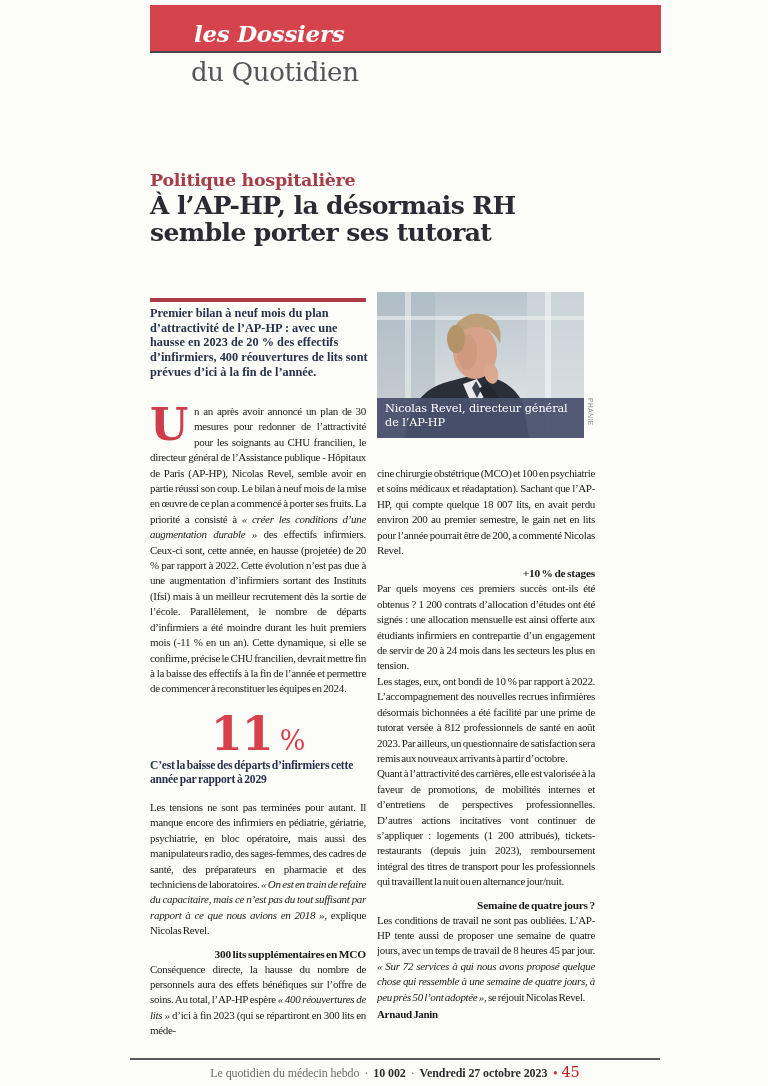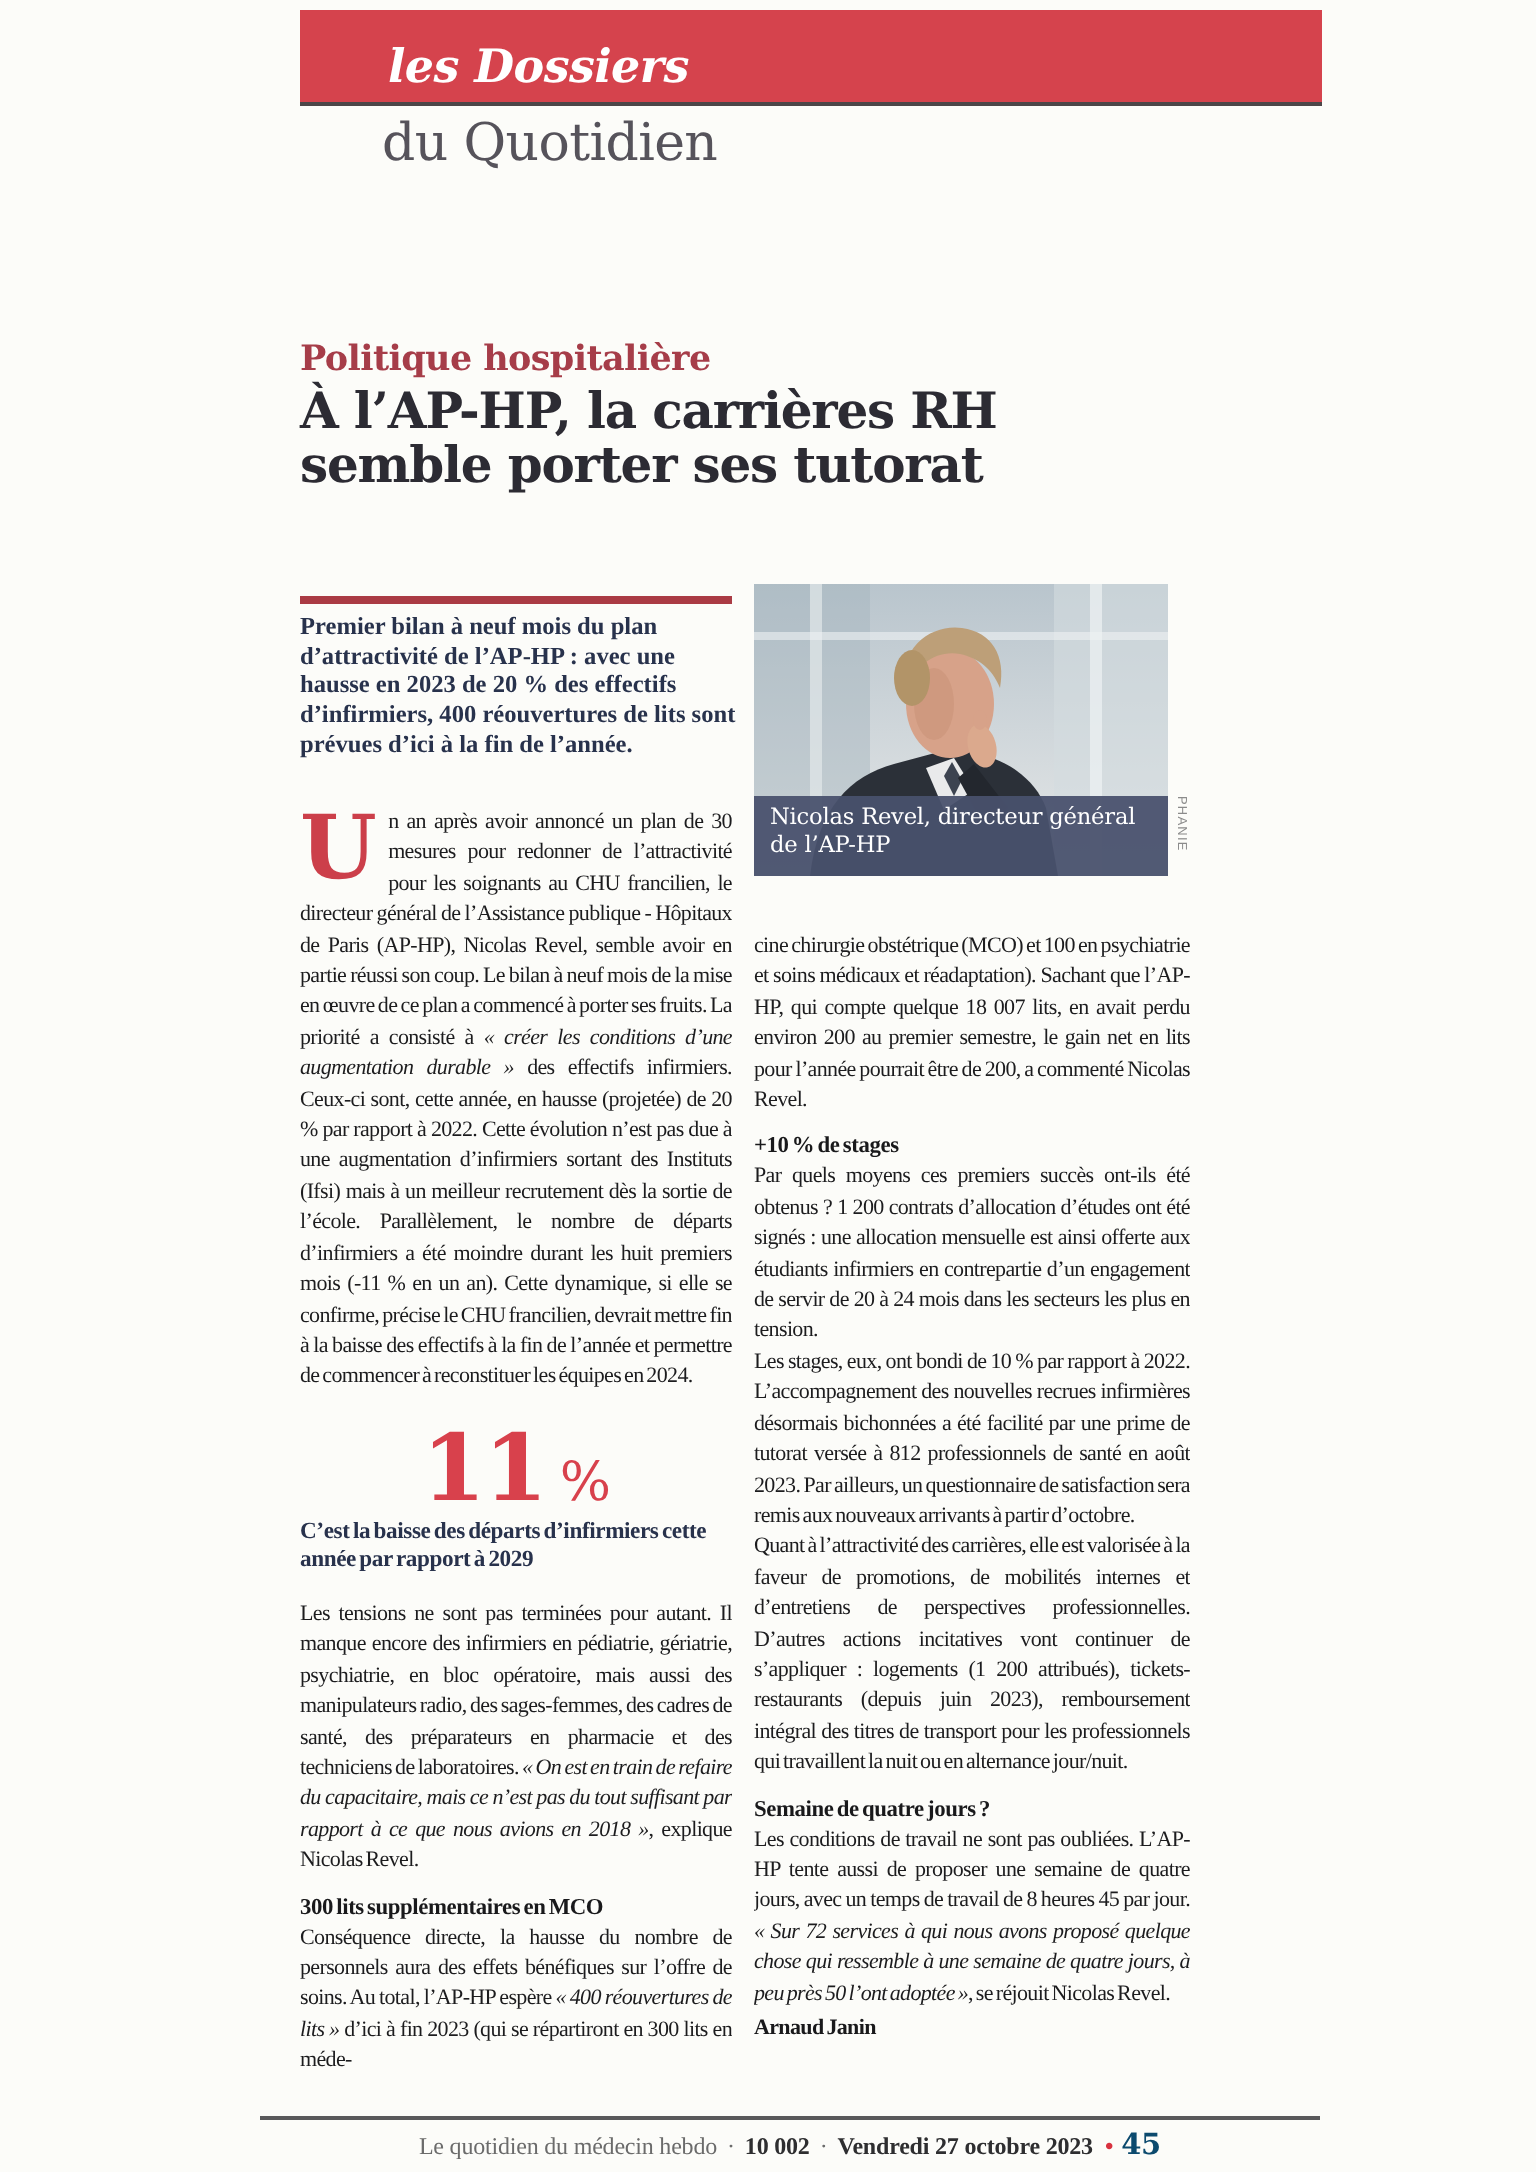--- a/index.html
+++ b/index.html
@@ -73,21 +73,21 @@
   .body-p{margin:0;}
   .body-p em{font-style:italic;}
   .dropcap{
     float:left;
     font-family:"DejaVu Serif",serif;font-weight:bold;
     font-size:44px;line-height:.8;color:#cc3f4a;
     margin:3px 6px 0 0;
   }
   .subhead{
     margin:8px 0 1px;font-size:11.4px;line-height:14px;
-    font-weight:bold;color:#19191b;letter-spacing:-.2px;text-align:left;
+    font-weight:bold;color:#19191b;letter-spacing:-.2px;text-align:right;
   }
   .byline{margin:2px 0 0;font-weight:bold;color:#19191b;text-align:left;}
   
   .stat{margin:14px 0 12px;}
   .stat-line{text-align:center;margin-bottom:2px;}
   .stat-value{
     font-family:"DejaVu Serif",serif;font-weight:bold;font-size:46px;
     line-height:1;color:#d8414c;letter-spacing:-1px;
   }
   .stat-unit{
@@ -104,36 +104,36 @@
     background:#59595b;
   }
   .footer{
     position:absolute;left:130px;top:1064px;width:530px;
     text-align:center;font-size:12px;color:#6b6b6b;letter-spacing:-.1px;
   }
   .footer .sep{margin:0 5px;color:#6b6b6b;}
   .footer .strong{font-weight:bold;color:#2e2e30;}
   .footer .page-bullet{color:#d8323f;font-weight:bold;margin:0 4px 0 6px;}
   .footer .page-num{
-    font-family:"DejaVu Serif",serif;font-weight:bold;font-size:14.5px;
-    color:#0c4a6e;
+    font-family:"DejaVu Serif",serif;font-weight:normal;font-size:14.5px;
+    color:#b91c1c;
   }
 </style>
 </head>
 <body>
 
 <div class="page">
 
   <div class="banner">
     <span class="banner-text">les Dossiers</span>
   </div>
   <div class="masthead-sub">du Quotidien</div>
 
   <div class="kicker">Politique hospitalière</div>
-  <h1 class="headline"><span>À l’AP-HP, la carrières RH</span><br><span>semble porter ses tutorat</span></h1>
+  <h1 class="headline"><span>À l’AP-HP, la désormais RH</span><br><span>semble porter ses tutorat</span></h1>
 
   <div class="standfirst-rule"></div>
   <p class="standfirst">Premier bilan à neuf mois du plan d’attractivité de l’AP-HP : avec une hausse en 2023 de 20 % des effectifs d’infirmiers, 400 réouvertures de lits sont prévues d’ici à la fin de l’année.</p>
 
   <figure class="photo">
     <svg width="207" height="146" viewBox="0 0 207 146" preserveAspectRatio="none" aria-hidden="true">
       <defs>
         <linearGradient id="bgGrad" x1="0" y1="0" x2="0" y2="1">
           <stop offset="0" stop-color="#b9c5cd"></stop>
           <stop offset="1" stop-color="#e6e8e8"></stop>

